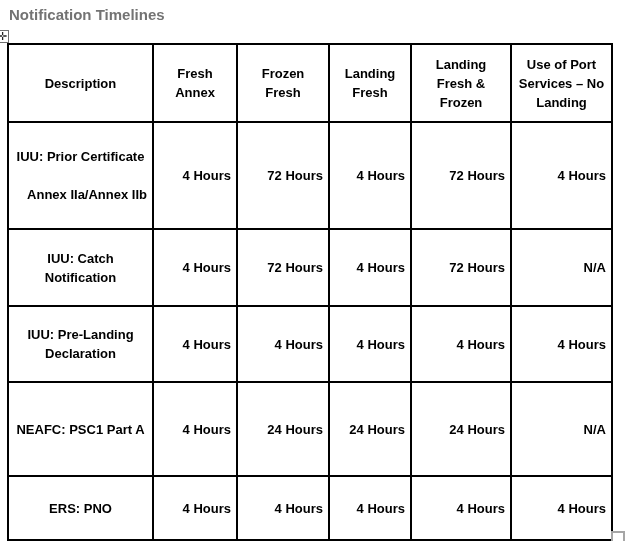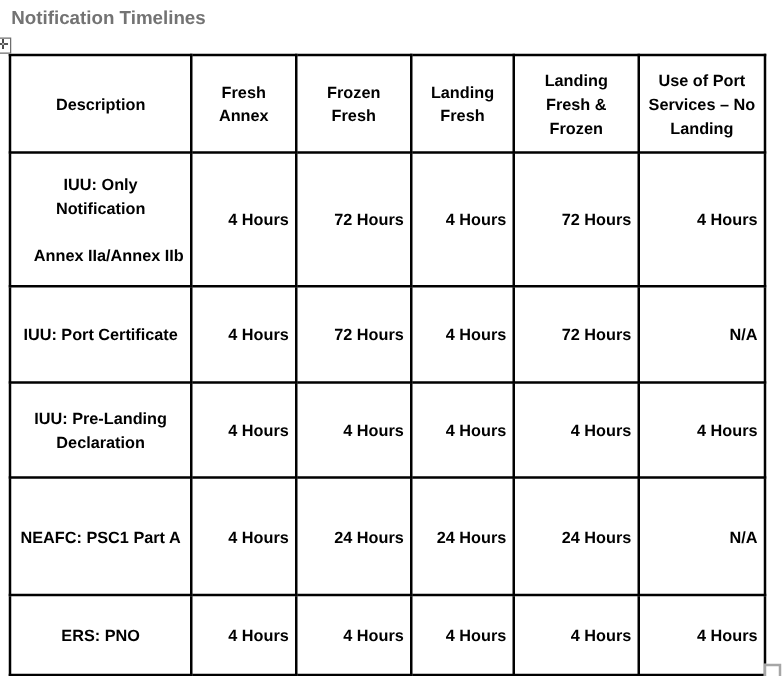--- a/index.html
+++ b/index.html
@@ -118,32 +118,32 @@
         <th>Fresh Annex</th>
         <th>Frozen Fresh</th>
         <th>Landing Fresh</th>
         <th>Landing Fresh &amp; Frozen</th>
         <th>Use of Port Services – No Landing</th>
       </tr>
     </thead>
     <tbody>
       <tr class="r0">
         <td class="desc">
-          <span class="desc-line">IUU: Only Notification</span>
+          <span class="desc-line">IUU: Prior Certificate</span>
           <span class="desc-line gap">Annex IIa/Annex IIb</span>
         </td>
         <td class="val">4 Hours</td>
         <td class="val">72 Hours</td>
         <td class="val">4 Hours</td>
         <td class="val">72 Hours</td>
         <td class="val">4 Hours</td>
       </tr>
       <tr class="r1">
         <td class="desc">
-          <span class="desc-line">IUU: Port Certificate</span>
+          <span class="desc-line">IUU: Catch Notification</span>
         </td>
         <td class="val">4 Hours</td>
         <td class="val">72 Hours</td>
         <td class="val">4 Hours</td>
         <td class="val">72 Hours</td>
         <td class="val">N/A</td>
       </tr>
       <tr class="r2">
         <td class="desc">
           <span class="desc-line">IUU: Pre-Landing Declaration</span>

